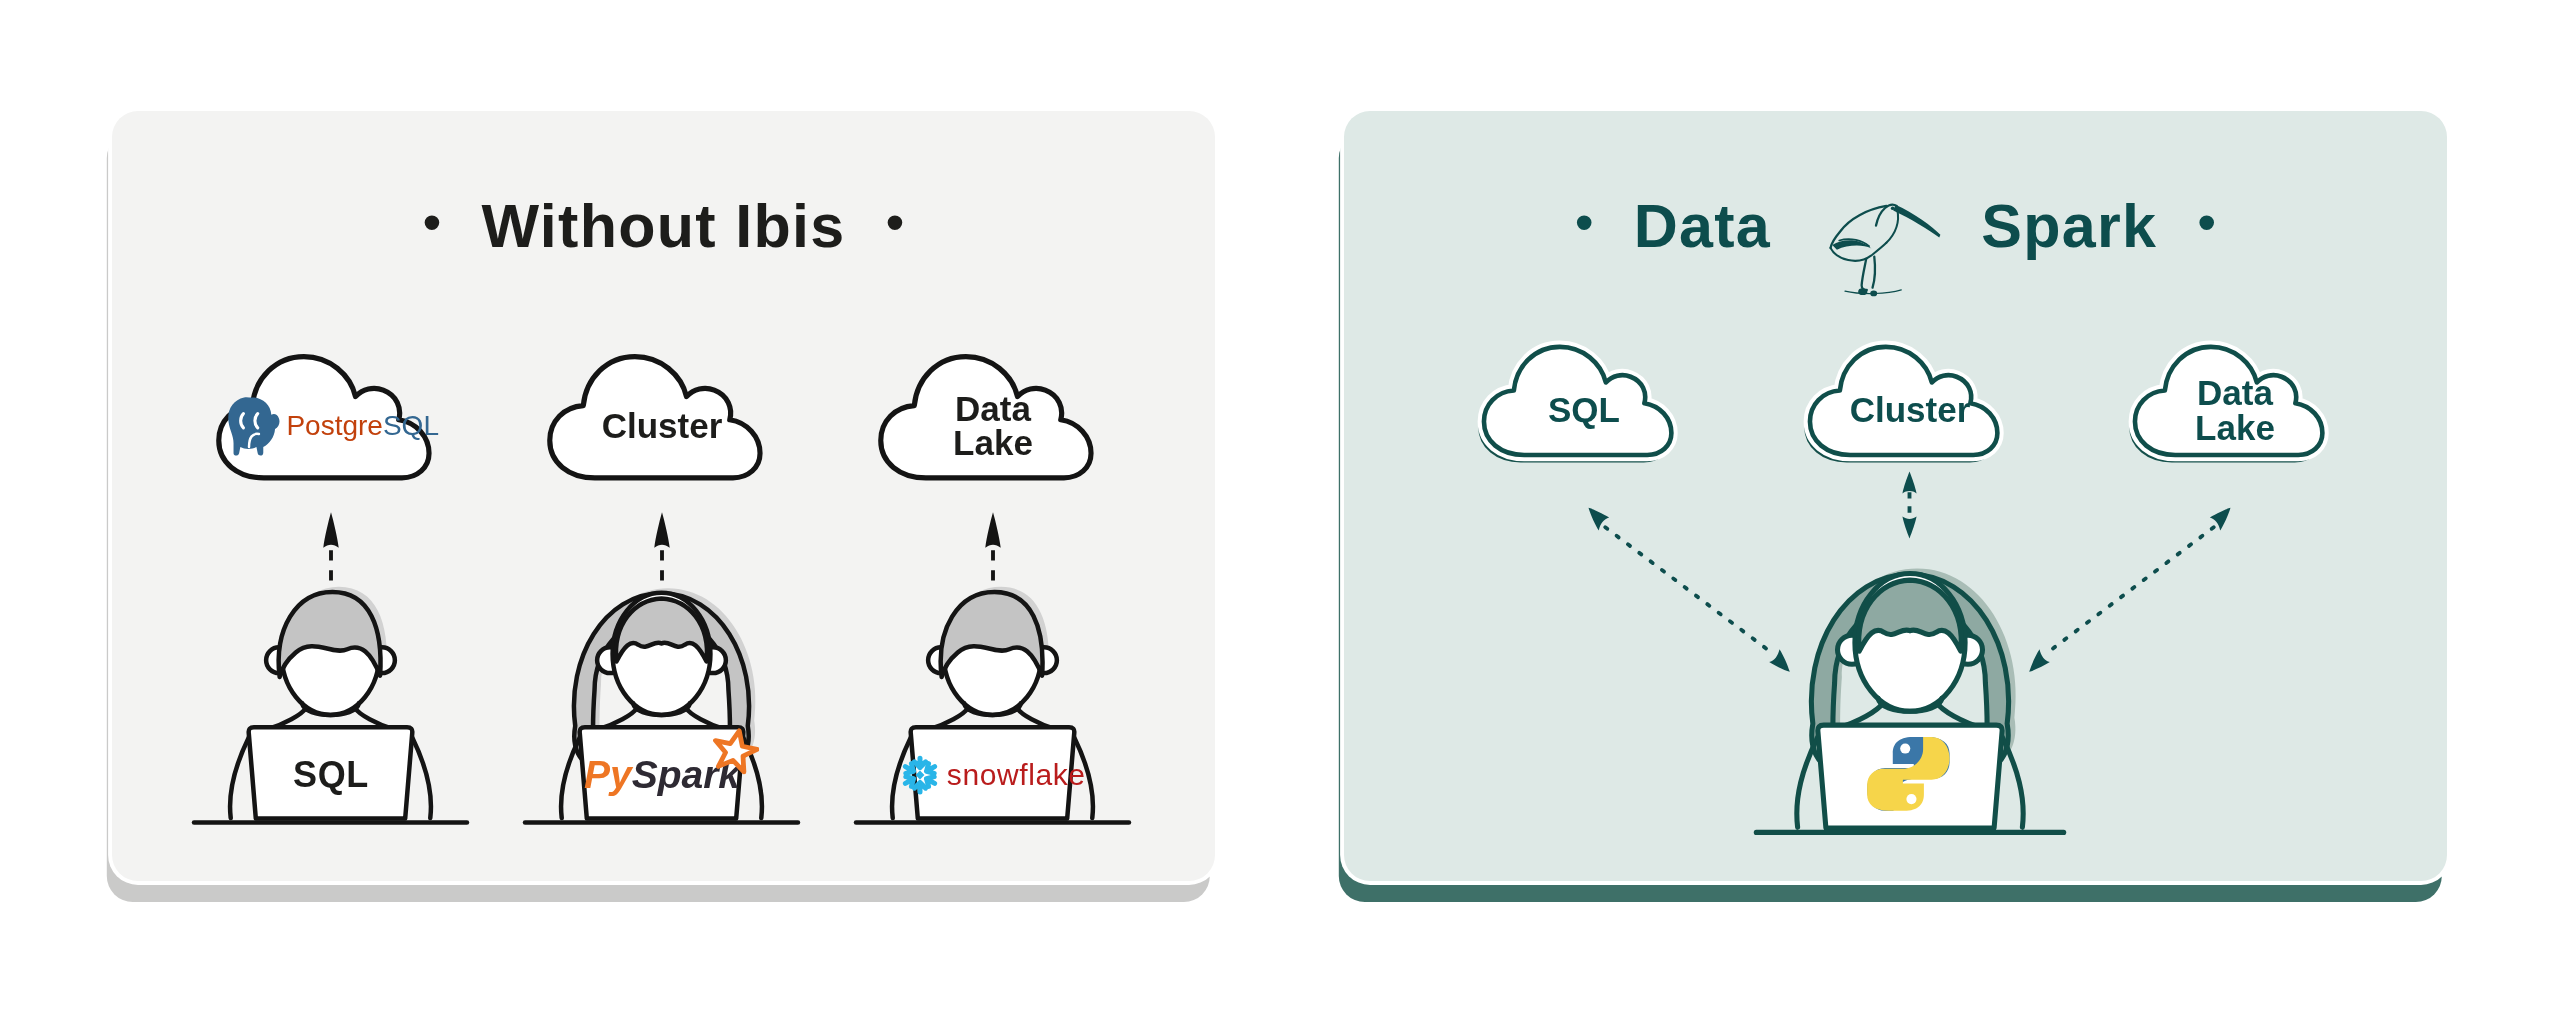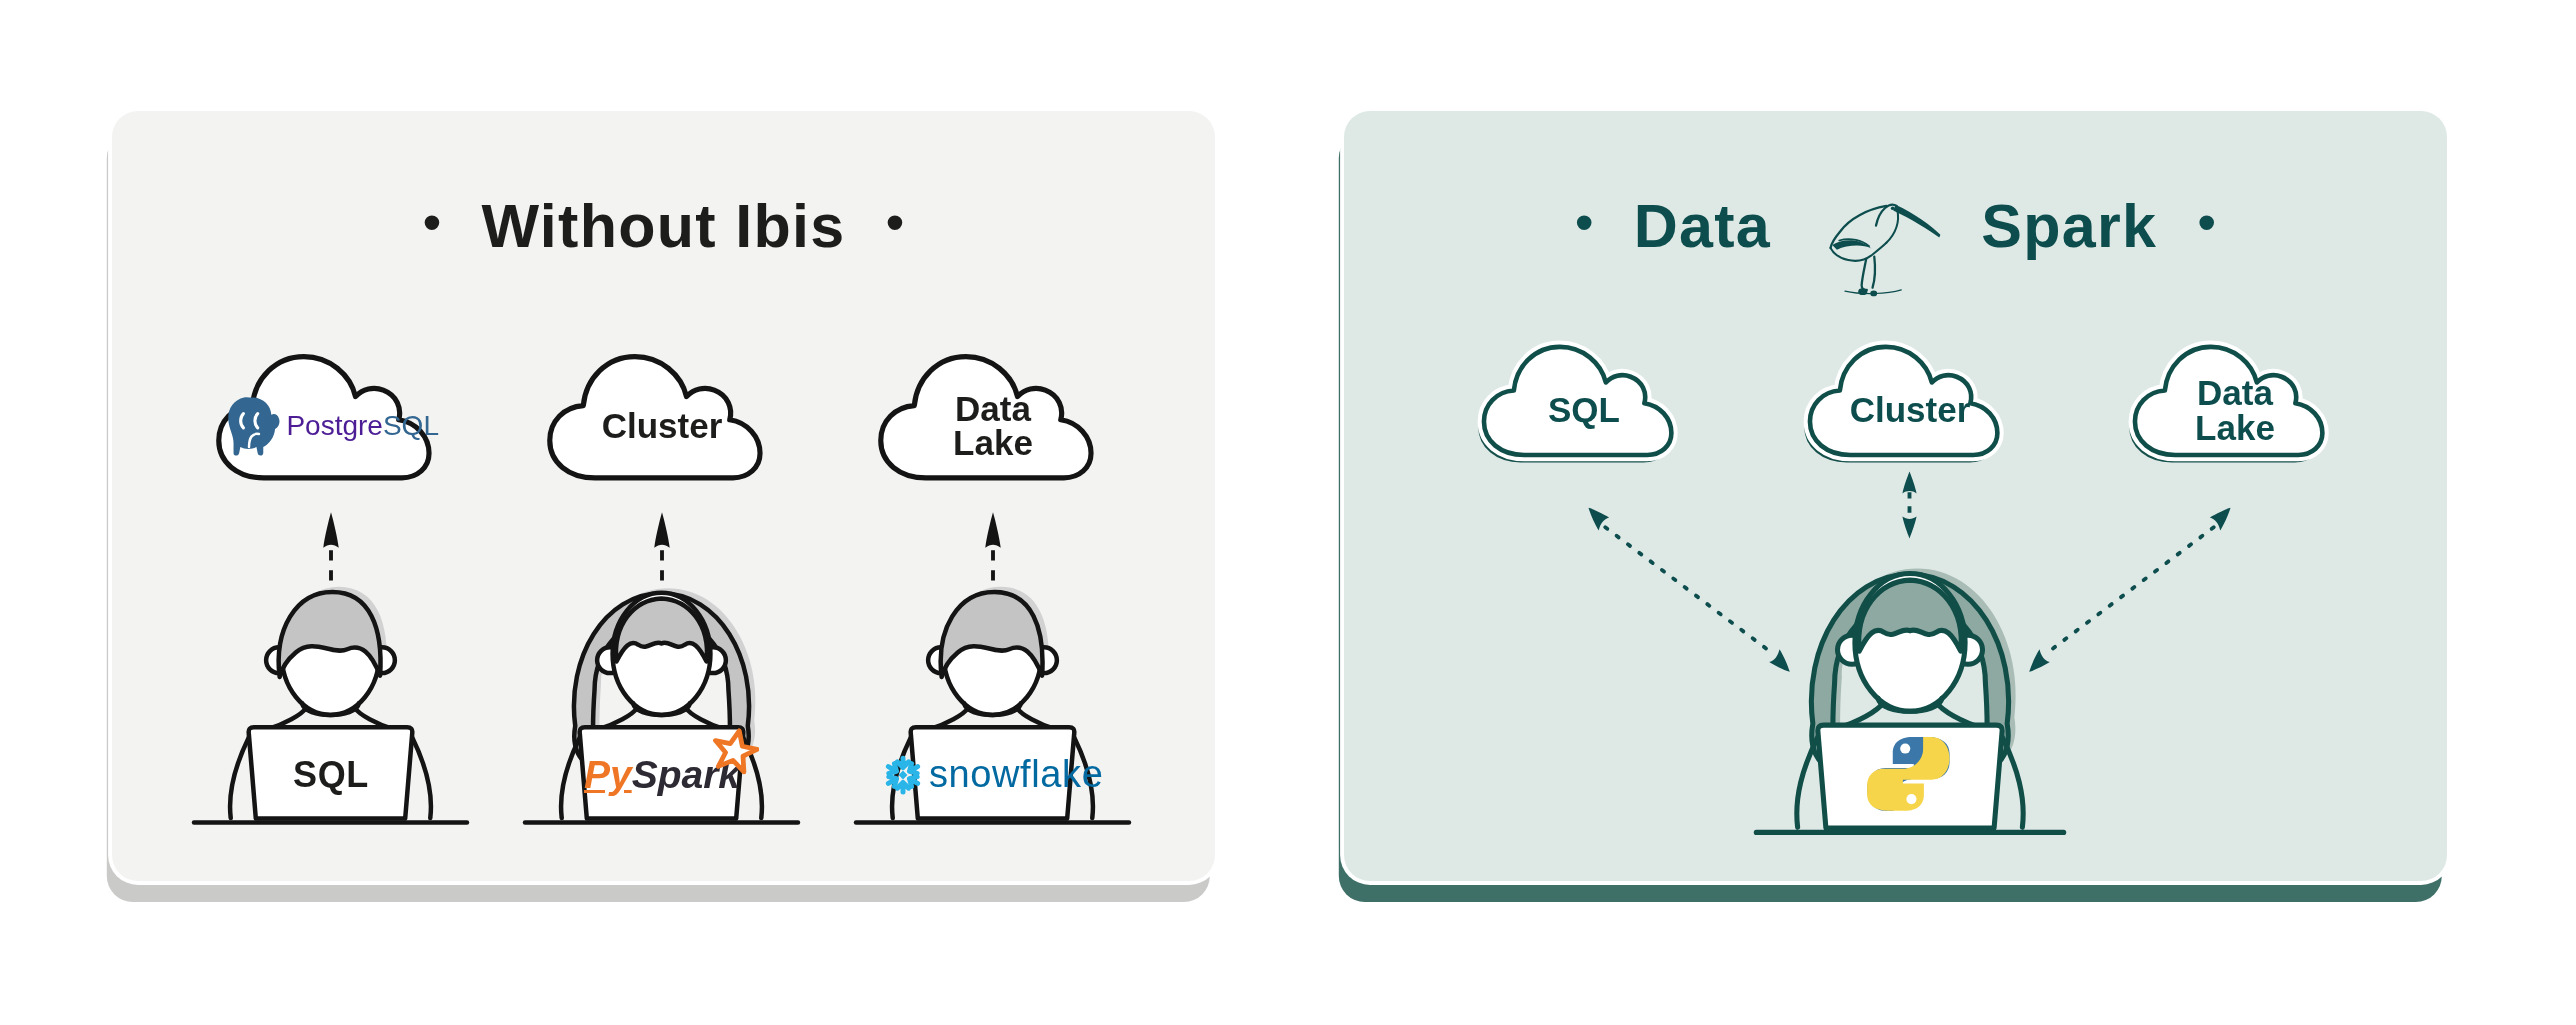--- a/index.html
+++ b/index.html
@@ -17,32 +17,32 @@
   .left .dot{color:#1d1d1b;}
   .right .dot{color:#0d4d4d;}
   .bird-wrap{width:138px;height:111px;margin:0 -3.9px -37px -3.9px;}
   .cloud{position:absolute;width:258px;height:155px;}
   .cloud svg.cloud-svg{position:absolute;inset:0;width:100%;height:100%;}
   .cloud-content{position:absolute;inset:0;display:flex;align-items:center;justify-content:center;
                  padding-top:33px;box-sizing:border-box;gap:6.4px;}
   .cloud-label{font-size:35px;font-weight:700;color:#1d1d1b;text-align:center;line-height:0.98;}
   .right .cloud-label{color:#0d4d4d;}
   .pg-text{font-size:28px;letter-spacing:0;}
-  .pg-pre{color:#4c1d95;margin-top:40px;}
+  .pg-pre{color:#c2410c;margin-top:40px;}
   .pg-sql{color:#336791;}
   .arrow{position:absolute;}
   .person{position:absolute;}
   .laptop-label{position:absolute;height:57px;width:232px;display:flex;align-items:center;
                 justify-content:center;gap:6.4px;}
   .sql-label{font-size:36px;font-weight:800;color:#1d1d1b;letter-spacing:0.6px;}
   .pyspark{font-style:italic;font-weight:800;font-size:39px;position:relative;white-space:nowrap;}
-  .py{color:#ee7624;text-decoration:underline;}
+  .py{color:#ee7624;}
   .spark{color:#2e2a33;margin-top:36px;}
   .pys-star{position:absolute;top:-26px;right:-19.3px;width:48px;height:48px;}
-  .snow-label{font-size:38px;font-weight:500;color:#0369a1;letter-spacing:0.6px;}
+  .snow-label{font-size:30px;font-weight:500;color:#b91c1c;letter-spacing:0.6px;}
   .pylogo{position:absolute;width:98px;height:91px;}
 </style>
 </head>
 <body>
 
 <div class="canvas">
 
   <section class="card left">
 
     <div class="title-row">

